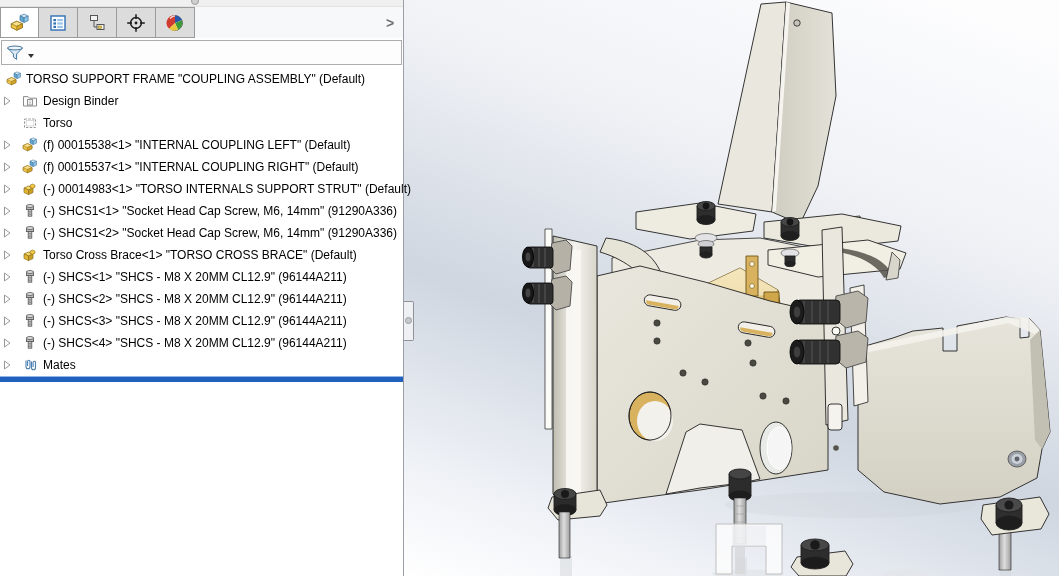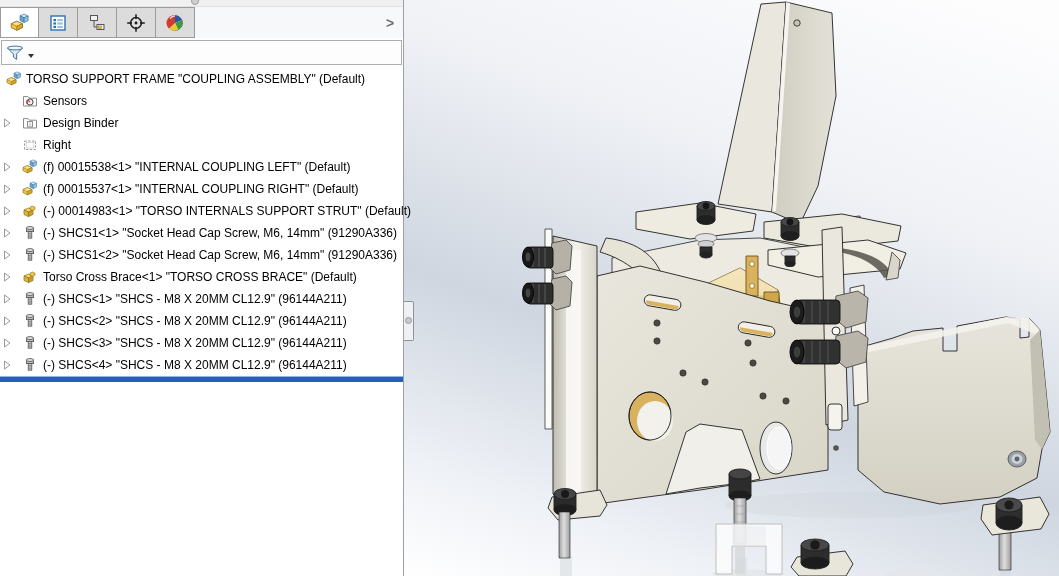--- a/index.html
+++ b/index.html
@@ -409,51 +409,42 @@
     <div class="tree">
 
       <div class="row root">
         <svg class="tree-icon">
             <use href="#sym-assembly"></use>
           </svg>
         <span>TORSO SUPPORT FRAME "COUPLING ASSEMBLY" (Default)</span>
       </div>
 
 
+
+      <div class="row child">
+        <svg class="arr">
+            <use href="#sym-arrow"></use>
+          </svg>
+        <svg class="tree-icon">
+            <use href="#sym-folder-binder"></use>
+          </svg>
+        <span>Design Binder</span>
+      </div>
+
+
+
+
       <div class="row child">
         <svg class="arr empty">
             <use href="#sym-arrow"></use>
           </svg>
         <svg class="tree-icon">
-            <use href="#sym-folder-sensors"></use>
-          </svg>
-        <span>Sensors</span>
-      </div>
-
-      <div class="row child">
-        <svg class="arr">
-            <use href="#sym-arrow"></use>
-          </svg>
-        <svg class="tree-icon">
-            <use href="#sym-folder-binder"></use>
-          </svg>
-        <span>Design Binder</span>
-      </div>
-
-
-
-
-      <div class="row child">
-        <svg class="arr empty">
-            <use href="#sym-arrow"></use>
-          </svg>
-        <svg class="tree-icon">
             <use href="#sym-plane"></use>
           </svg>
-        <span>Right</span>
+        <span>Torso</span>
       </div>
 
 
       <div class="row child">
         <svg class="arr">
             <use href="#sym-arrow"></use>
           </svg>
         <svg class="tree-icon">
             <use href="#sym-assembly"></use>
           </svg>
@@ -543,20 +534,29 @@
       <div class="row child">
         <svg class="arr">
             <use href="#sym-arrow"></use>
           </svg>
         <svg class="tree-icon">
             <use href="#sym-screw"></use>
           </svg>
         <span>(-) SHCS&lt;4&gt; "SHCS - M8 X 20MM CL12.9" (96144A211)</span>
       </div>
 
+      <div class="row child">
+        <svg class="arr">
+            <use href="#sym-arrow"></use>
+          </svg>
+        <svg class="tree-icon">
+            <use href="#sym-mates"></use>
+          </svg>
+        <span>Mates</span>
+      </div>
 
     </div>
 
     <div class="rollback"></div>
   </div>
 
   <div class="splitter">
     <div class="dot"></div>
   </div>
 

